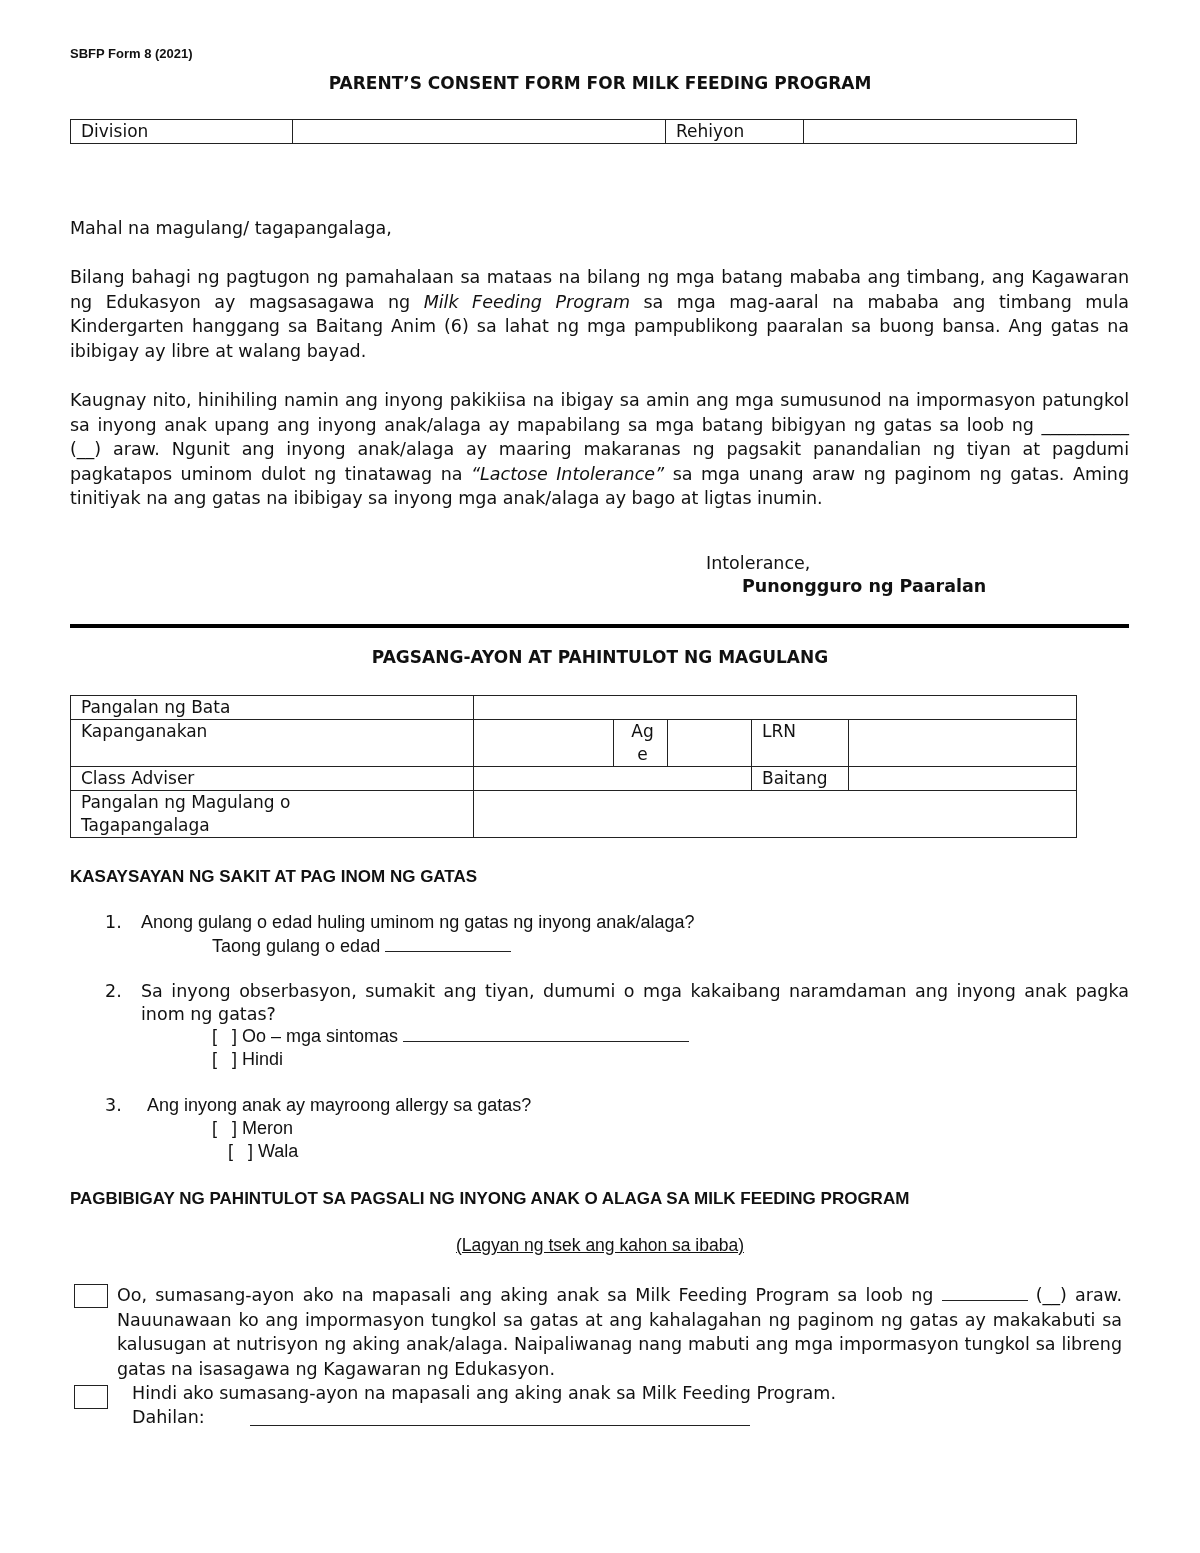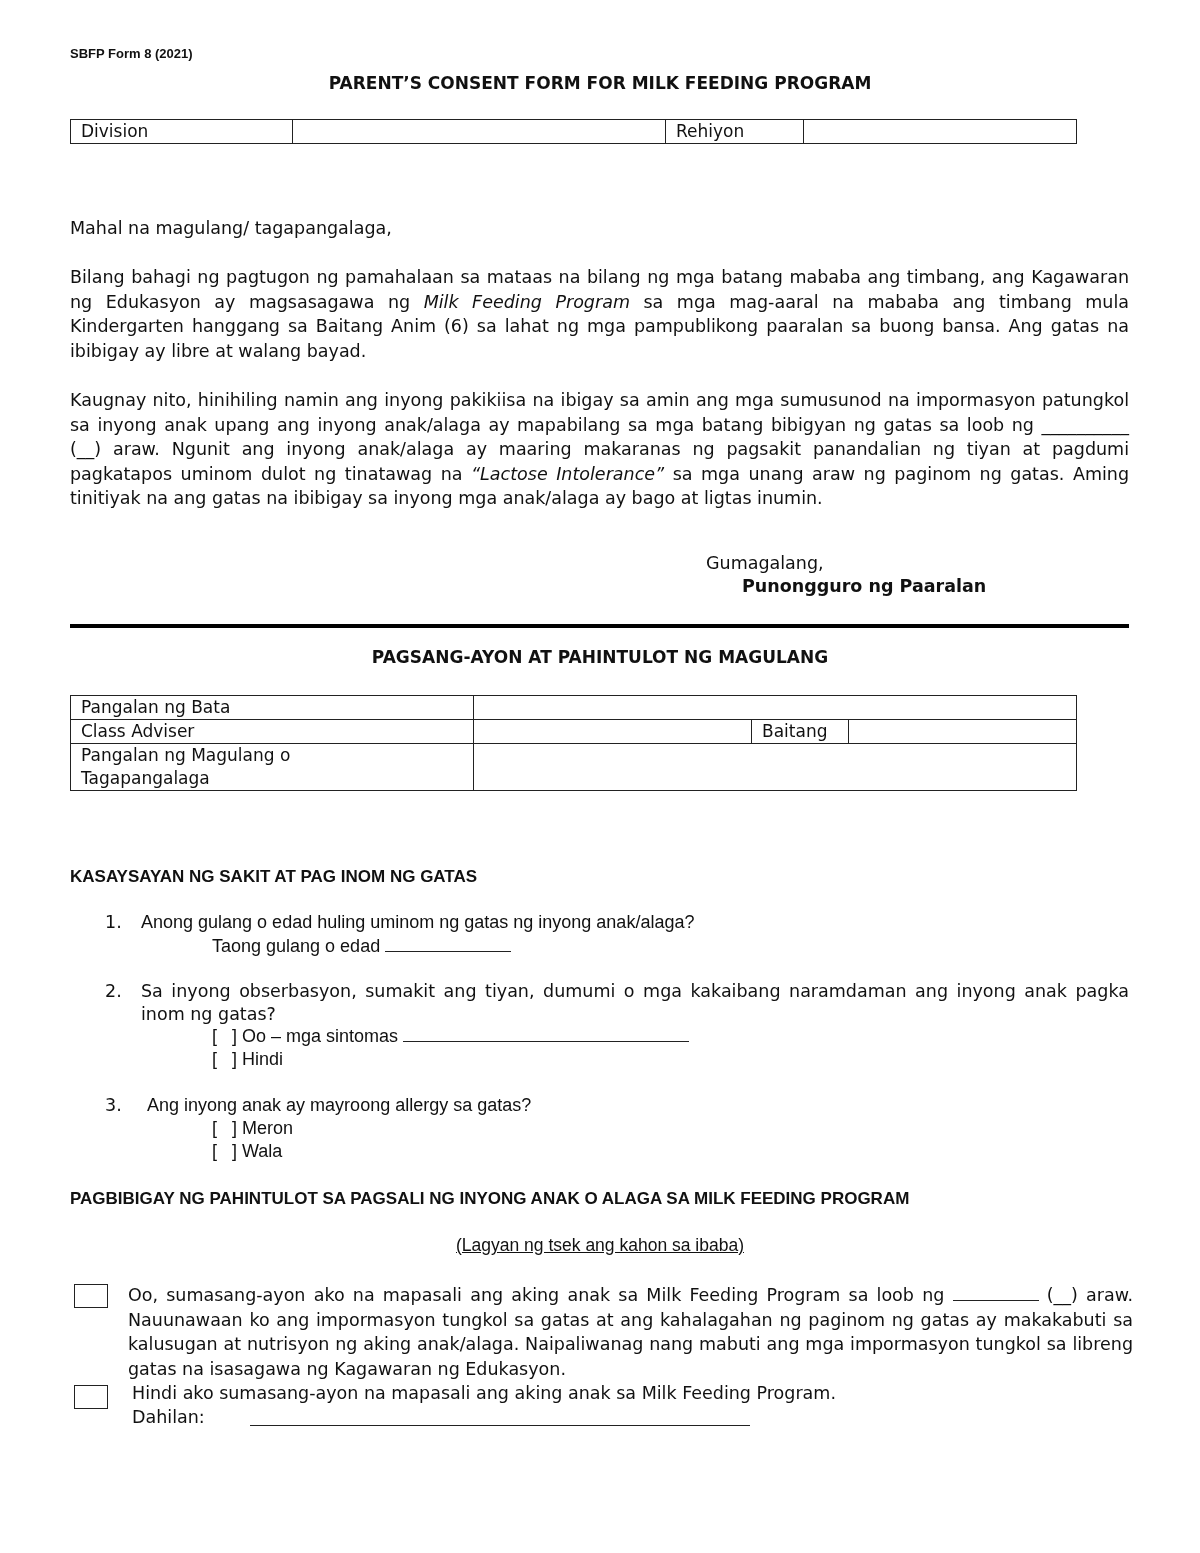--- a/index.html
+++ b/index.html
@@ -43,40 +43,48 @@
 <div class="abs para" style="top:216px;">Mahal na magulang/ tagapangalaga,</div>
 
 <div class="abs para" style="top:265px;">
   <p><span>Bilang bahagi ng pagtugon ng pamahalaan sa mataas na bilang ng mga batang mababa ang timbang, ang Kagawaran ng Edukasyon ay magsasagawa ng </span><i>Milk Feeding Program</i><span> sa mga mag-aaral na mababa ang timbang mula Kindergarten hanggang sa Baitang Anim (6) sa lahat ng mga pampublikong paaralan sa buong bansa. Ang gatas na ibibigay ay libre at walang bayad.</span></p>
 </div>
 
 <div class="abs para" style="top:388px;">
   <p><span>Kaugnay nito, hinihiling namin ang inyong pakikiisa na ibigay sa amin ang mga sumusunod na impormasyon patungkol sa inyong anak upang ang inyong anak/alaga ay mapabilang sa mga batang bibigyan ng gatas sa loob ng </span><span>__________</span><span> (__) araw. Ngunit ang inyong anak/alaga ay maaring makaranas ng pagsakit panandalian ng tiyan at pagdumi pagkatapos uminom dulot ng tinatawag na </span><i>“Lactose Intolerance”</i><span> sa mga unang araw ng paginom ng gatas. Aming tinitiyak na ang gatas na ibibigay sa inyong mga anak/alaga ay bago at ligtas inumin.</span></p>
 </div>
 
-<div class="abs" style="left:706px; top:553px; font-size:17.5px;">Gumagalang,</div>
+<div class="abs" style="left:706px; top:553px; font-size:17.5px;">Intolerance,</div>
 <div class="abs" style="left:742px; top:576px; font-size:17.5px; font-weight:bold;">Punongguro ng Paaralan</div>
 
 <div class="abs rule"></div>
 
 <div class="abs title" style="top:647px;">PAGSANG-AYON AT PAHINTULOT NG MAGULANG</div>
 
 <table class="grid" style="left:70px; top:695px; width:1006px;">
   <colgroup>
     <col style="width:403px">
       <col style="width:140px">
       <col style="width:54px">
       <col style="width:84px">
       <col style="width:97px">
       <col style="width:228px">
   </colgroup>
   <tbody>
       <tr style="height:23px;">
     <td>Pangalan ng Bata</td>
     <td colspan="5"></td>
+  </tr>
+  <tr style="height:47px;">
+    <td>Kapanganakan</td>
+    <td></td>
+    <td style="padding:0 8px 0 12px; word-break:break-all; text-align:center;">Ag e</td>
+    <td></td>
+    <td>LRN</td>
+    <td></td>
   </tr>
   <tr style="height:23px;">
     <td>Class Adviser</td>
     <td colspan="3"></td>
     <td>Baitang</td>
     <td></td>
   </tr>
   <tr style="height:47px;">
     <td style="padding-right:96px;">Pangalan ng Magulang o Tagapangalaga</td>
     <td colspan="5"></td>
@@ -104,29 +112,29 @@
   <span style="white-space:pre;">[   ]</span>
   <span>Hindi</span>
 </div>
 
 <div class="abs q" style="left:105px; top:1094px;">3.</div>
 <div class="abs q" style="left:147px; top:1094px; font-family:'Liberation Sans', sans-serif; font-size:18px;">Ang inyong anak ay mayroong allergy sa gatas?</div>
 <div class="abs q" style="left:212px; top:1117px; font-family:'Liberation Sans', sans-serif; font-size:18px;">
   <span style="white-space:pre;">[   ]</span>
   <span>Meron</span>
 </div>
-<div class="abs q" style="left:212px; top:1140px; font-family:'Liberation Sans', sans-serif; font-size:18px;">
+<div class="abs q" style="left:228px; top:1140px; font-family:'Liberation Sans', sans-serif; font-size:18px;">
   <span style="white-space:pre;">[   ]</span>
   <span>Wala</span>
 </div>
 
 <div class="abs subhead" style="top:1187px; width:1000px; line-height:24px;">PAGBIBIGAY NG PAHINTULOT SA PAGSALI NG INYONG ANAK O ALAGA SA MILK FEEDING PROGRAM</div>
 <div class="abs" style="left:0; width:1200px; text-align:center; top:1235px; font-size:17.5px; font-weight:normal; text-decoration:underline; font-family:'Liberation Sans', sans-serif;">(Lagyan ng tsek ang kahon sa ibaba)</div>
 
 <div class="abs checkbox" style="left:74px; top:1284px;"></div>
-<div class="abs para" style="left:128px; width:1005px; top:1283px;">
+<div class="abs para" style="left:117px; width:1005px; top:1283px;">
   <p><span>Oo, sumasang-ayon ako na mapasali ang aking anak sa Milk Feeding Program sa loob ng </span><span class="blank" style="width:86px;"></span><span> (__) araw. Nauunawaan ko ang impormasyon tungkol sa gatas at ang kahalagahan ng paginom ng gatas ay makakabuti sa kalusugan at nutrisyon ng aking anak/alaga. Naipaliwanag nang mabuti ang mga impormasyon tungkol sa libreng gatas na isasagawa ng Kagawaran ng Edukasyon.</span></p>
 </div>
 
 <div class="abs checkbox" style="left:74px; top:1385px;"></div>
 <div class="abs" style="left:132px; top:1383px; font-size:17.5px;">Hindi ako sumasang-ayon na mapasali ang aking anak sa Milk Feeding Program.</div>
 <div class="abs" style="left:132px; top:1407px; font-size:17.5px;">Dahilan:</div>
 <div class="abs" style="left:250px; top:1425px; width:500px; height:0; border-bottom:1.5px solid #222;"></div>
 
 </body></html>

